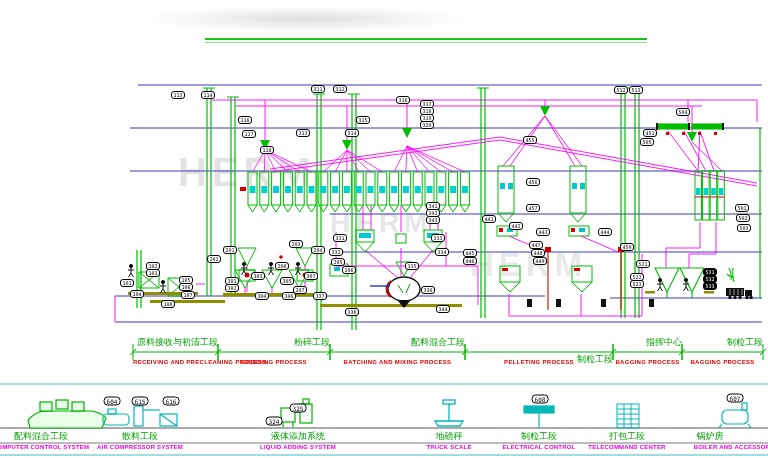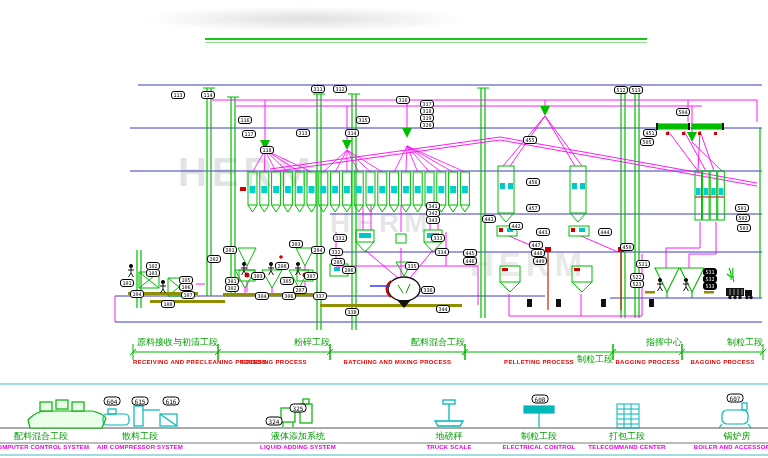--- a/index.html
+++ b/index.html
@@ -495,18 +495,18 @@
       <div class="aux-en" style="left: 298px;">LIQUID ADDING SYSTEM</div>
       <div class="aux-tag" style="left: 274px; top: 421px;">324</div>
       <div class="aux-tag" style="left: 298px; top: 408px;">325</div>
       <div class="aux-cn" style="left: 449px;">地磅秤</div>
       <div class="aux-en" style="left: 449px;">TRUCK SCALE</div>
       <div class="aux-cn" style="left: 539px;">制粒工段</div>
       <div class="aux-en" style="left: 539px;">ELECTRICAL CONTROL</div>
       <div class="aux-tag" style="left: 540px; top: 399px;">608</div>
       <div class="aux-cn" style="left: 627px;">打包工段</div>
       <div class="aux-en" style="left: 627px;">TELECOMMAND CENTER</div>
-      <div class="aux-cn" style="left: 737px;">锅炉房</div>
+      <div class="aux-cn" style="left: 710px;">锅炉房</div>
       <div class="aux-en" style="left: 737px;">BOILER AND ACCESSORIES</div>
       <div class="aux-tag" style="left: 735px; top: 398px;">607</div>
     </div>
 
 </div>
 
 </body></html>

